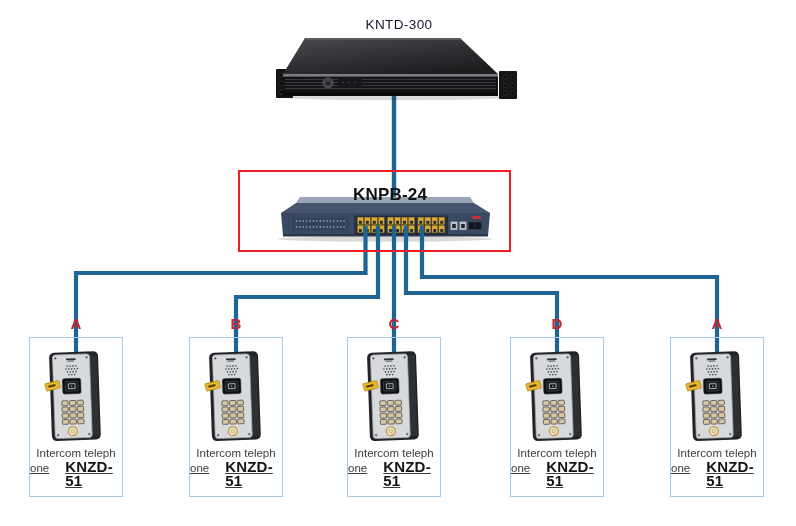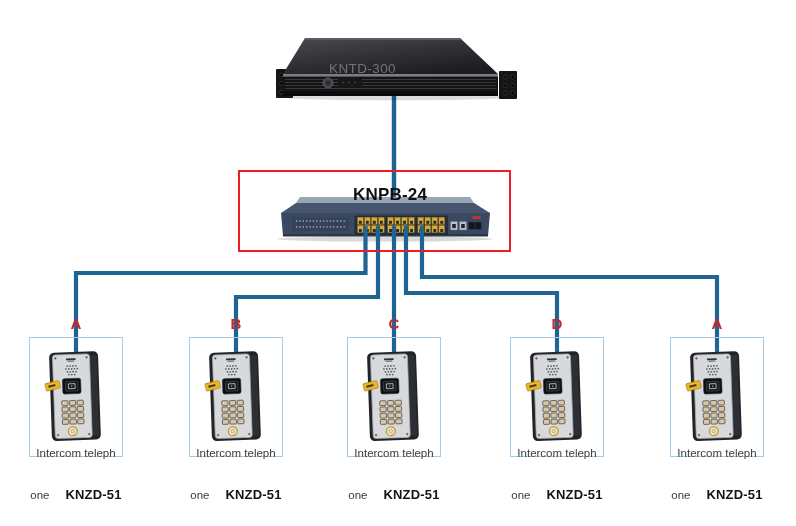--- a/index.html
+++ b/index.html
@@ -1,43 +1,43 @@
 <!DOCTYPE html>
 <html><head>
 <meta charset="utf-8">
 <style>
   html,body{margin:0;padding:0;background:#ffffff;}
   .canvas{position:relative;width:796px;height:526px;background:#fff;overflow:hidden;
           font-family:"Liberation Sans","DejaVu Sans",sans-serif;}
   svg{display:block;}
   .layer{position:absolute;left:0;top:0;width:796px;height:526px;pointer-events:none;}
-  .server-label{position:absolute;left:329px;top:17px;width:140px;text-align:left;
-                font-size:13.5px;color:#737373;letter-spacing:.4px;margin-top:44px;}
+  .server-label{position:absolute;left:329px;top:17px;width:140px;text-align:center;
+                font-size:13.5px;color:#0f172a;letter-spacing:.4px;}
   .switch-label{position:absolute;left:310px;top:170px;width:160px;text-align:center;
                 font-size:12.5px;color:#111;}
   .switch-model{position:absolute;left:310px;top:185px;width:160px;text-align:center;
                 font-size:17px;font-weight:bold;color:#111;letter-spacing:.2px;}
   .highlight-rect{position:absolute;left:238px;top:170px;width:269px;height:78px;
                   border:2.5px solid #ee1c25;background:transparent;}
   .device-cell{position:absolute;top:312px;width:94px;height:175px;}
   .device-cell:nth-of-type(1){left:29px;}
   .device-cell:nth-of-type(2){left:189px;}
   .device-cell:nth-of-type(3){left:347px;}
   .device-cell:nth-of-type(4){left:510px;}
   .device-cell:nth-of-type(5){left:670px;}
   .conn-letter{position:absolute;left:0;top:2px;width:100%;text-align:center;
                font-size:15px;font-weight:bold;color:#c9252b;line-height:20px;}
-  .device-box{position:absolute;left:0;top:25px;width:100%;height:120px;
+  .device-box{position:absolute;left:0;top:25px;width:100%;height:160px;
               border:1.5px solid #a5cae6;box-sizing:border-box;background:transparent;
               display:flex;flex-direction:column;align-items:center;}
   .device-art{margin-top:12px;width:64px;height:96px;flex:0 0 auto;}
   .device-caption{margin-top:1px;font-size:11.5px;color:#3c3c3c;line-height:13px;text-align:center;}
   .device-caption2{display:flex;align-items:baseline;gap:16px;justify-content:center;
-                   font-size:11.5px;color:#3c3c3c;line-height:14px;}
-  .device-model{font-size:13px;font-weight:bold;color:#141414;letter-spacing:.2px;margin-top:28px;}
+                   font-size:11.5px;color:#3c3c3c;line-height:14px;text-decoration:underline;}
+  .device-model{font-size:15px;font-weight:bold;color:#141414;letter-spacing:.2px;}
 </style>
 </head>
 <body>
 
 <div class="canvas">
 
   <svg class="layer" viewBox="0 0 796 526">
 
     <path d="M394 96 L394 205" stroke="#1f6594" stroke-width="4.4" fill="none"></path>
 

